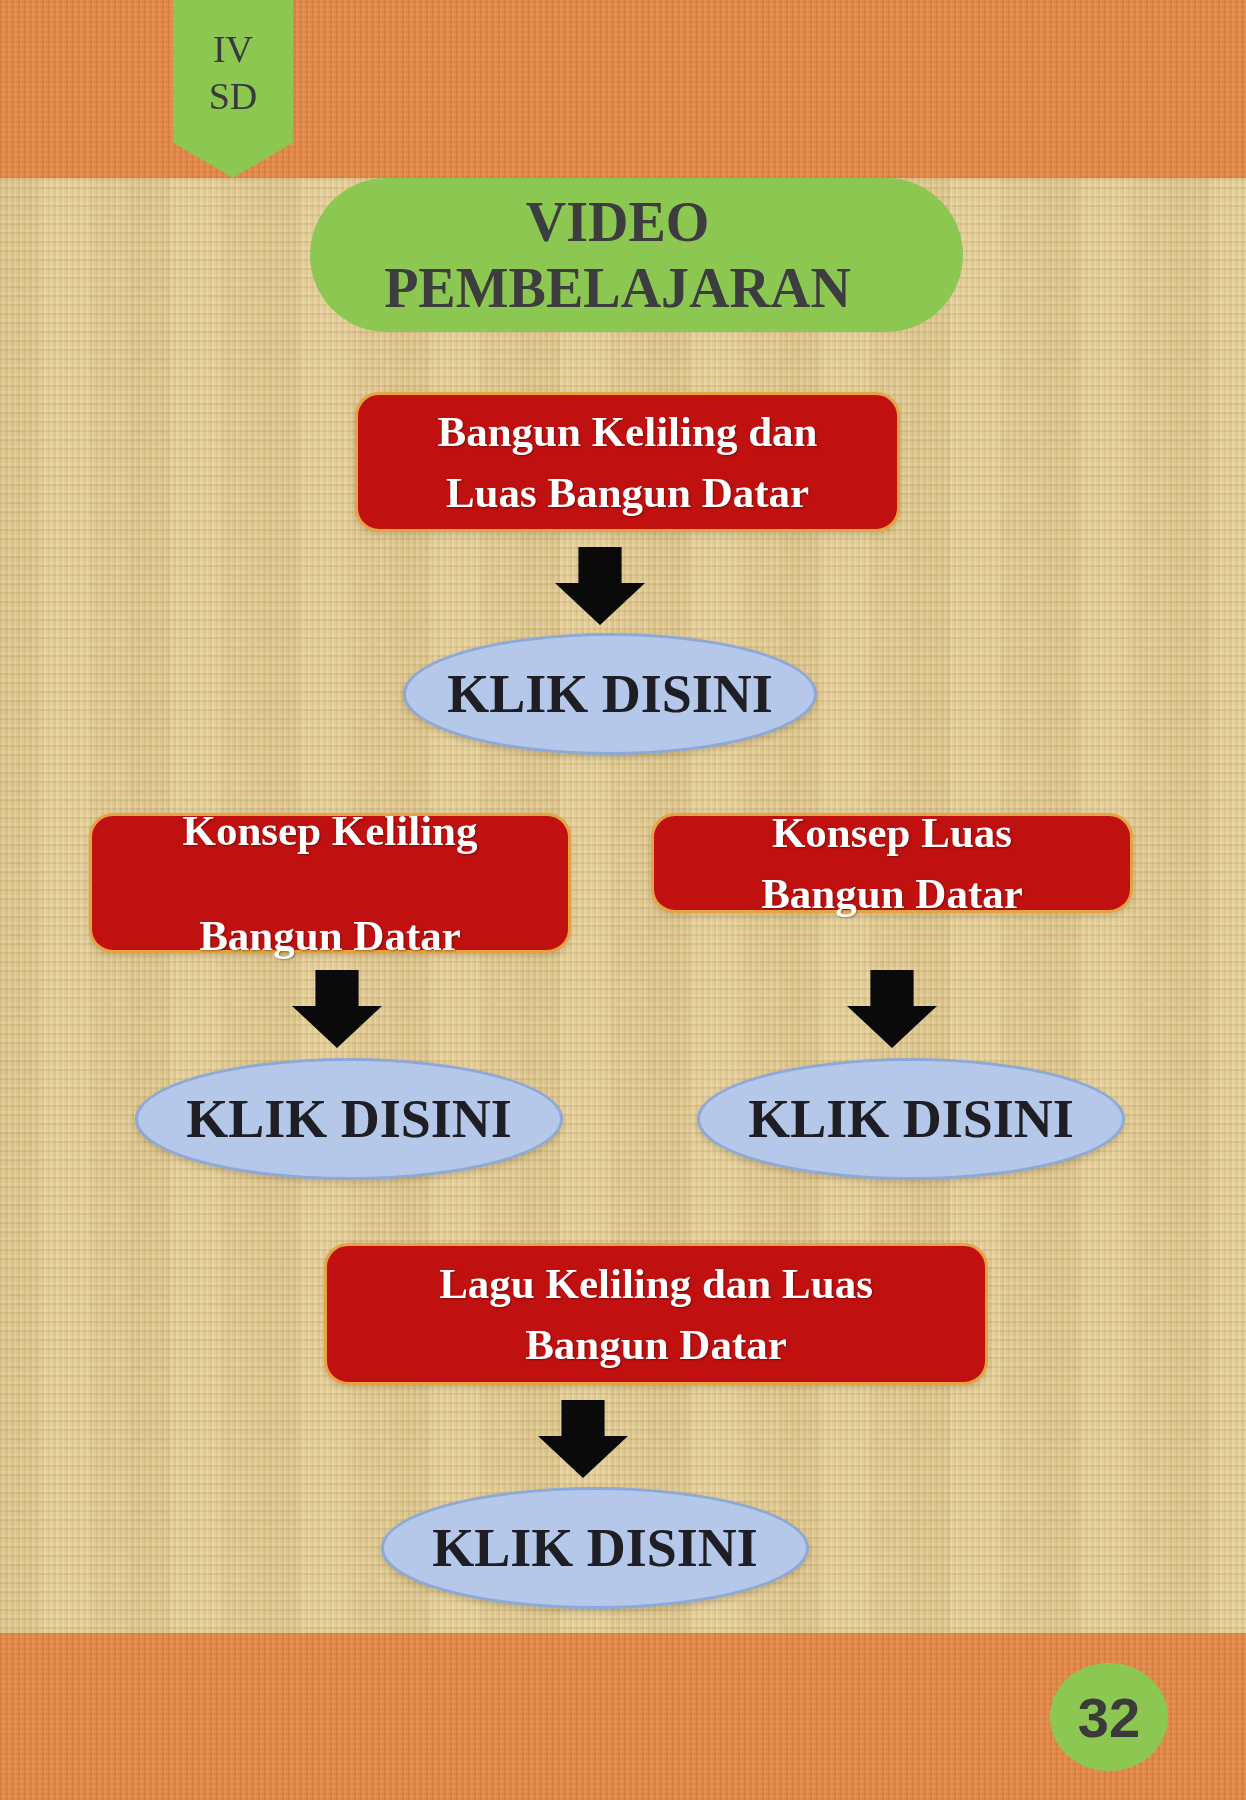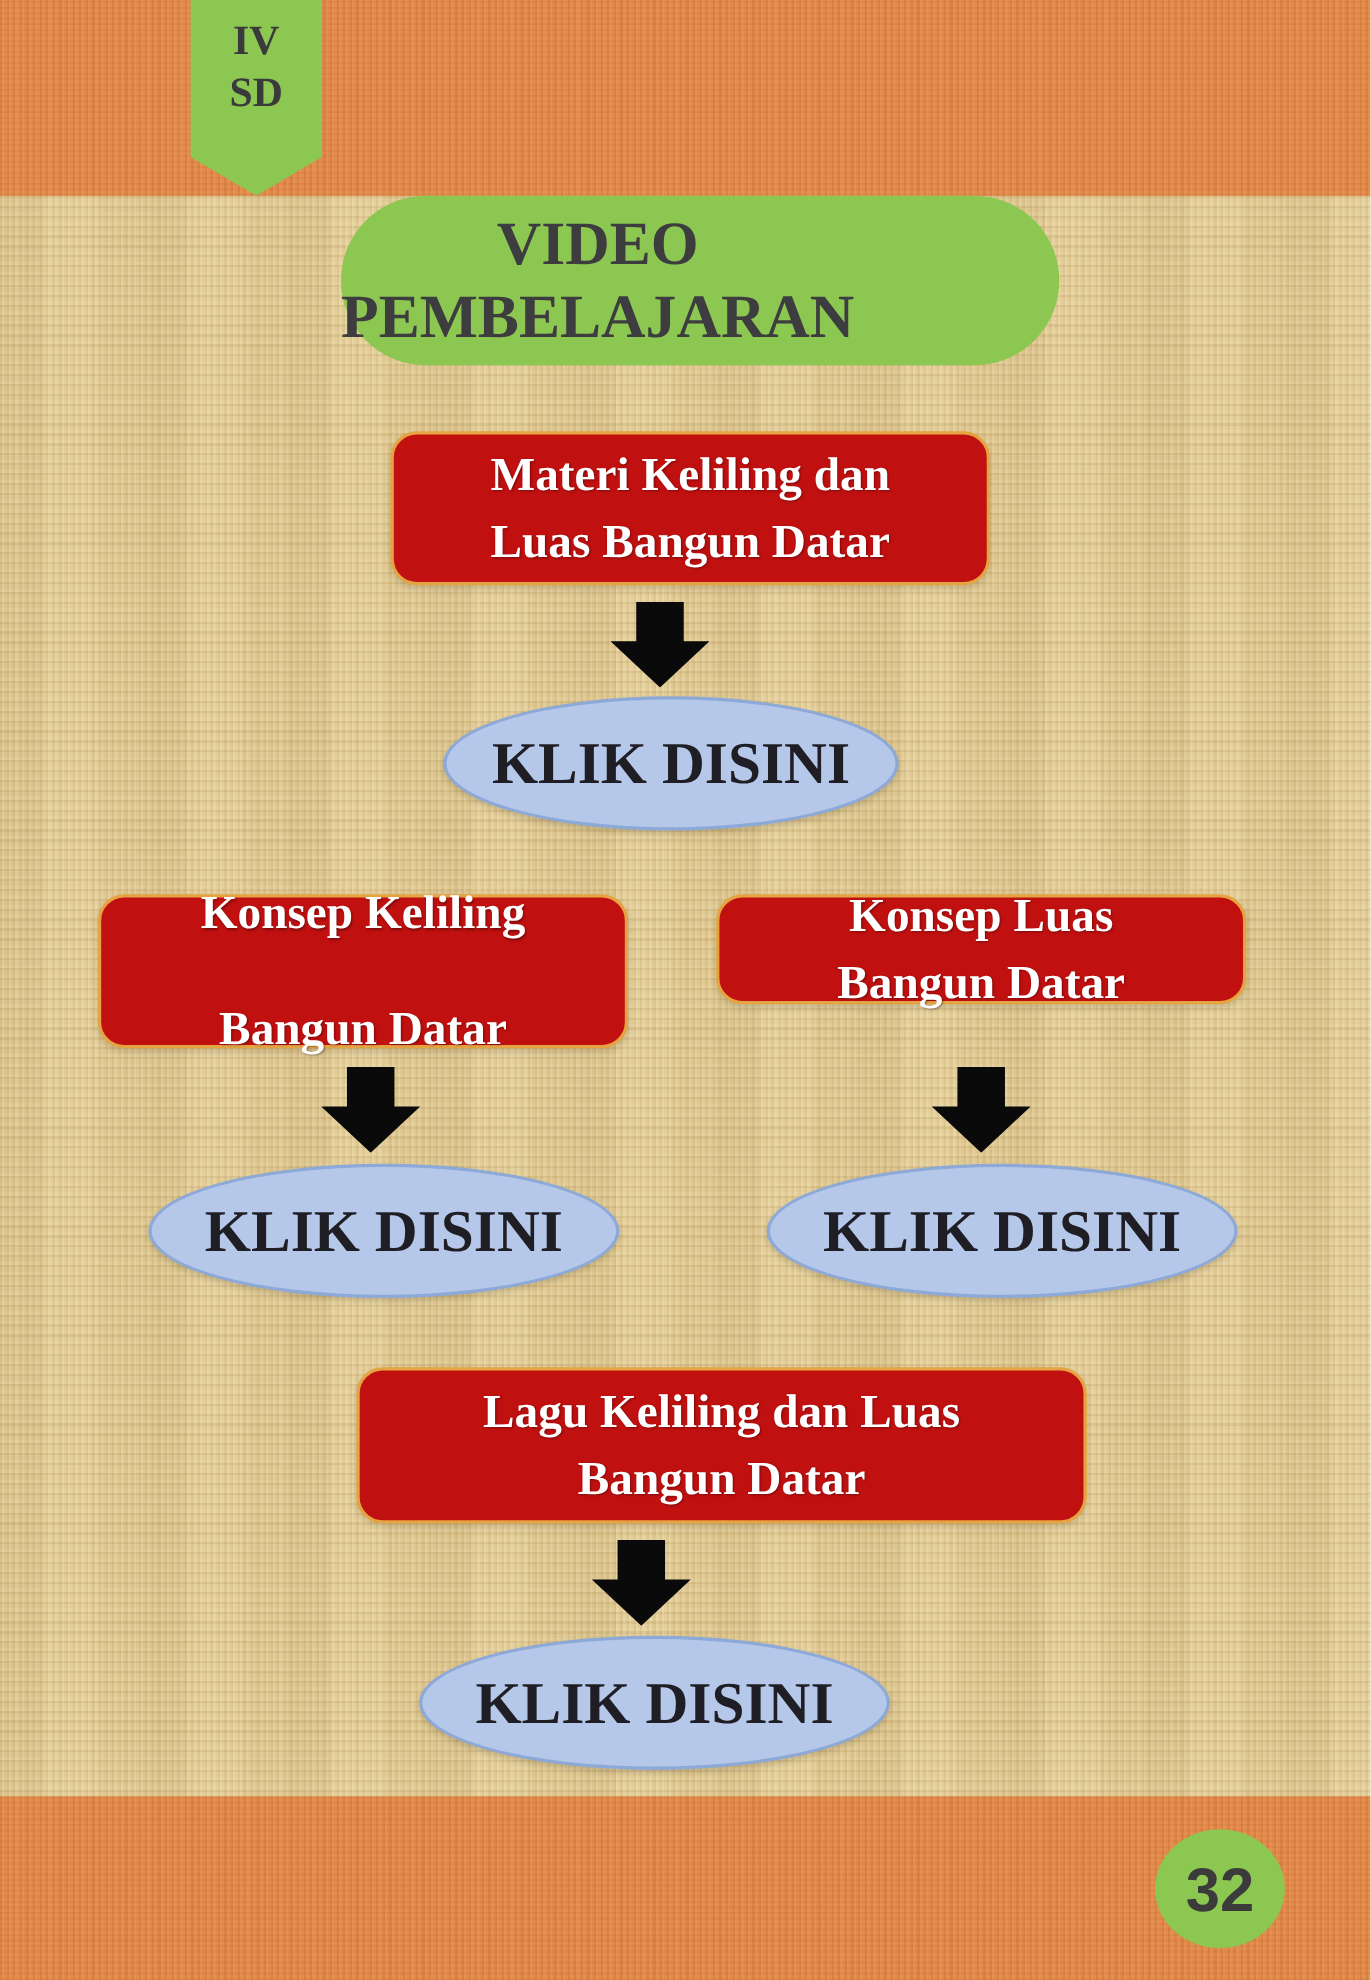--- a/index.html
+++ b/index.html
@@ -18,27 +18,27 @@
     background-image:
       repeating-linear-gradient(90deg, rgba(186,94,32,0.20) 0 2px, rgba(244,162,102,0.20) 2px 4px, rgba(0,0,0,0) 4px 6px),
       repeating-linear-gradient(0deg, rgba(186,94,32,0.15) 0 2px, rgba(0,0,0,0) 2px 5px);
   }
   .band-top{top:0;height:178px;}
   .band-bottom{top:1633px;height:167px;}
   .ribbon{
     position:absolute;left:173px;top:0;width:120px;height:178px;
     background:#8cc751;
     clip-path:polygon(0 0,100% 0,100% 80%,50% 100%,0 80%);
-    text-align:center;padding-top:14px;box-sizing:border-box;
-    font-weight:bold;font-size:38px;line-height:47px;color:#3a3a3c;
+    text-align:center;padding-top:26px;box-sizing:border-box;
+    font-weight:normal;font-size:38px;line-height:47px;color:#3a3a3c;
   }
   .title-pill{
     position:absolute;left:310px;top:178px;width:653px;height:154px;
     background:#8cc751;border-radius:80px;
-    display:flex;align-items:center;
+    display:flex;align-items:center;justify-content:center;
     padding-right:38px;box-sizing:border-box;
   }
   .title-text{
     text-align:center;font-weight:bold;font-size:56px;line-height:66px;color:#3d3d3f;
   }
   .rednode{
     position:absolute;background:#c01010;border:3px solid #e6a342;border-radius:24px;
     box-sizing:border-box;display:flex;flex-direction:column;align-items:center;justify-content:center;
     color:#ffffff;font-weight:bold;font-size:43px;line-height:61px;text-align:center;
     text-shadow:1px 1px 2px rgba(0,0,0,0.35);
@@ -88,21 +88,21 @@
   </div>
 
   <div class="title-pill">
     <div class="title-text">
       <div>VIDEO</div>
       <div>PEMBELAJARAN</div>
     </div>
   </div>
 
   <div class="rednode node-materi">
-    <div>Materi Keliling dan</div>
+    <div>Bangun Keliling dan</div>
     <div>Luas Bangun Datar</div>
   </div>
 
   <div class="arrow arrow-1"></div>
 
   <div class="klik klik-1">
     <span>KLIK DISINI</span>
   </div>
 
   <div class="rednode node-keliling">

